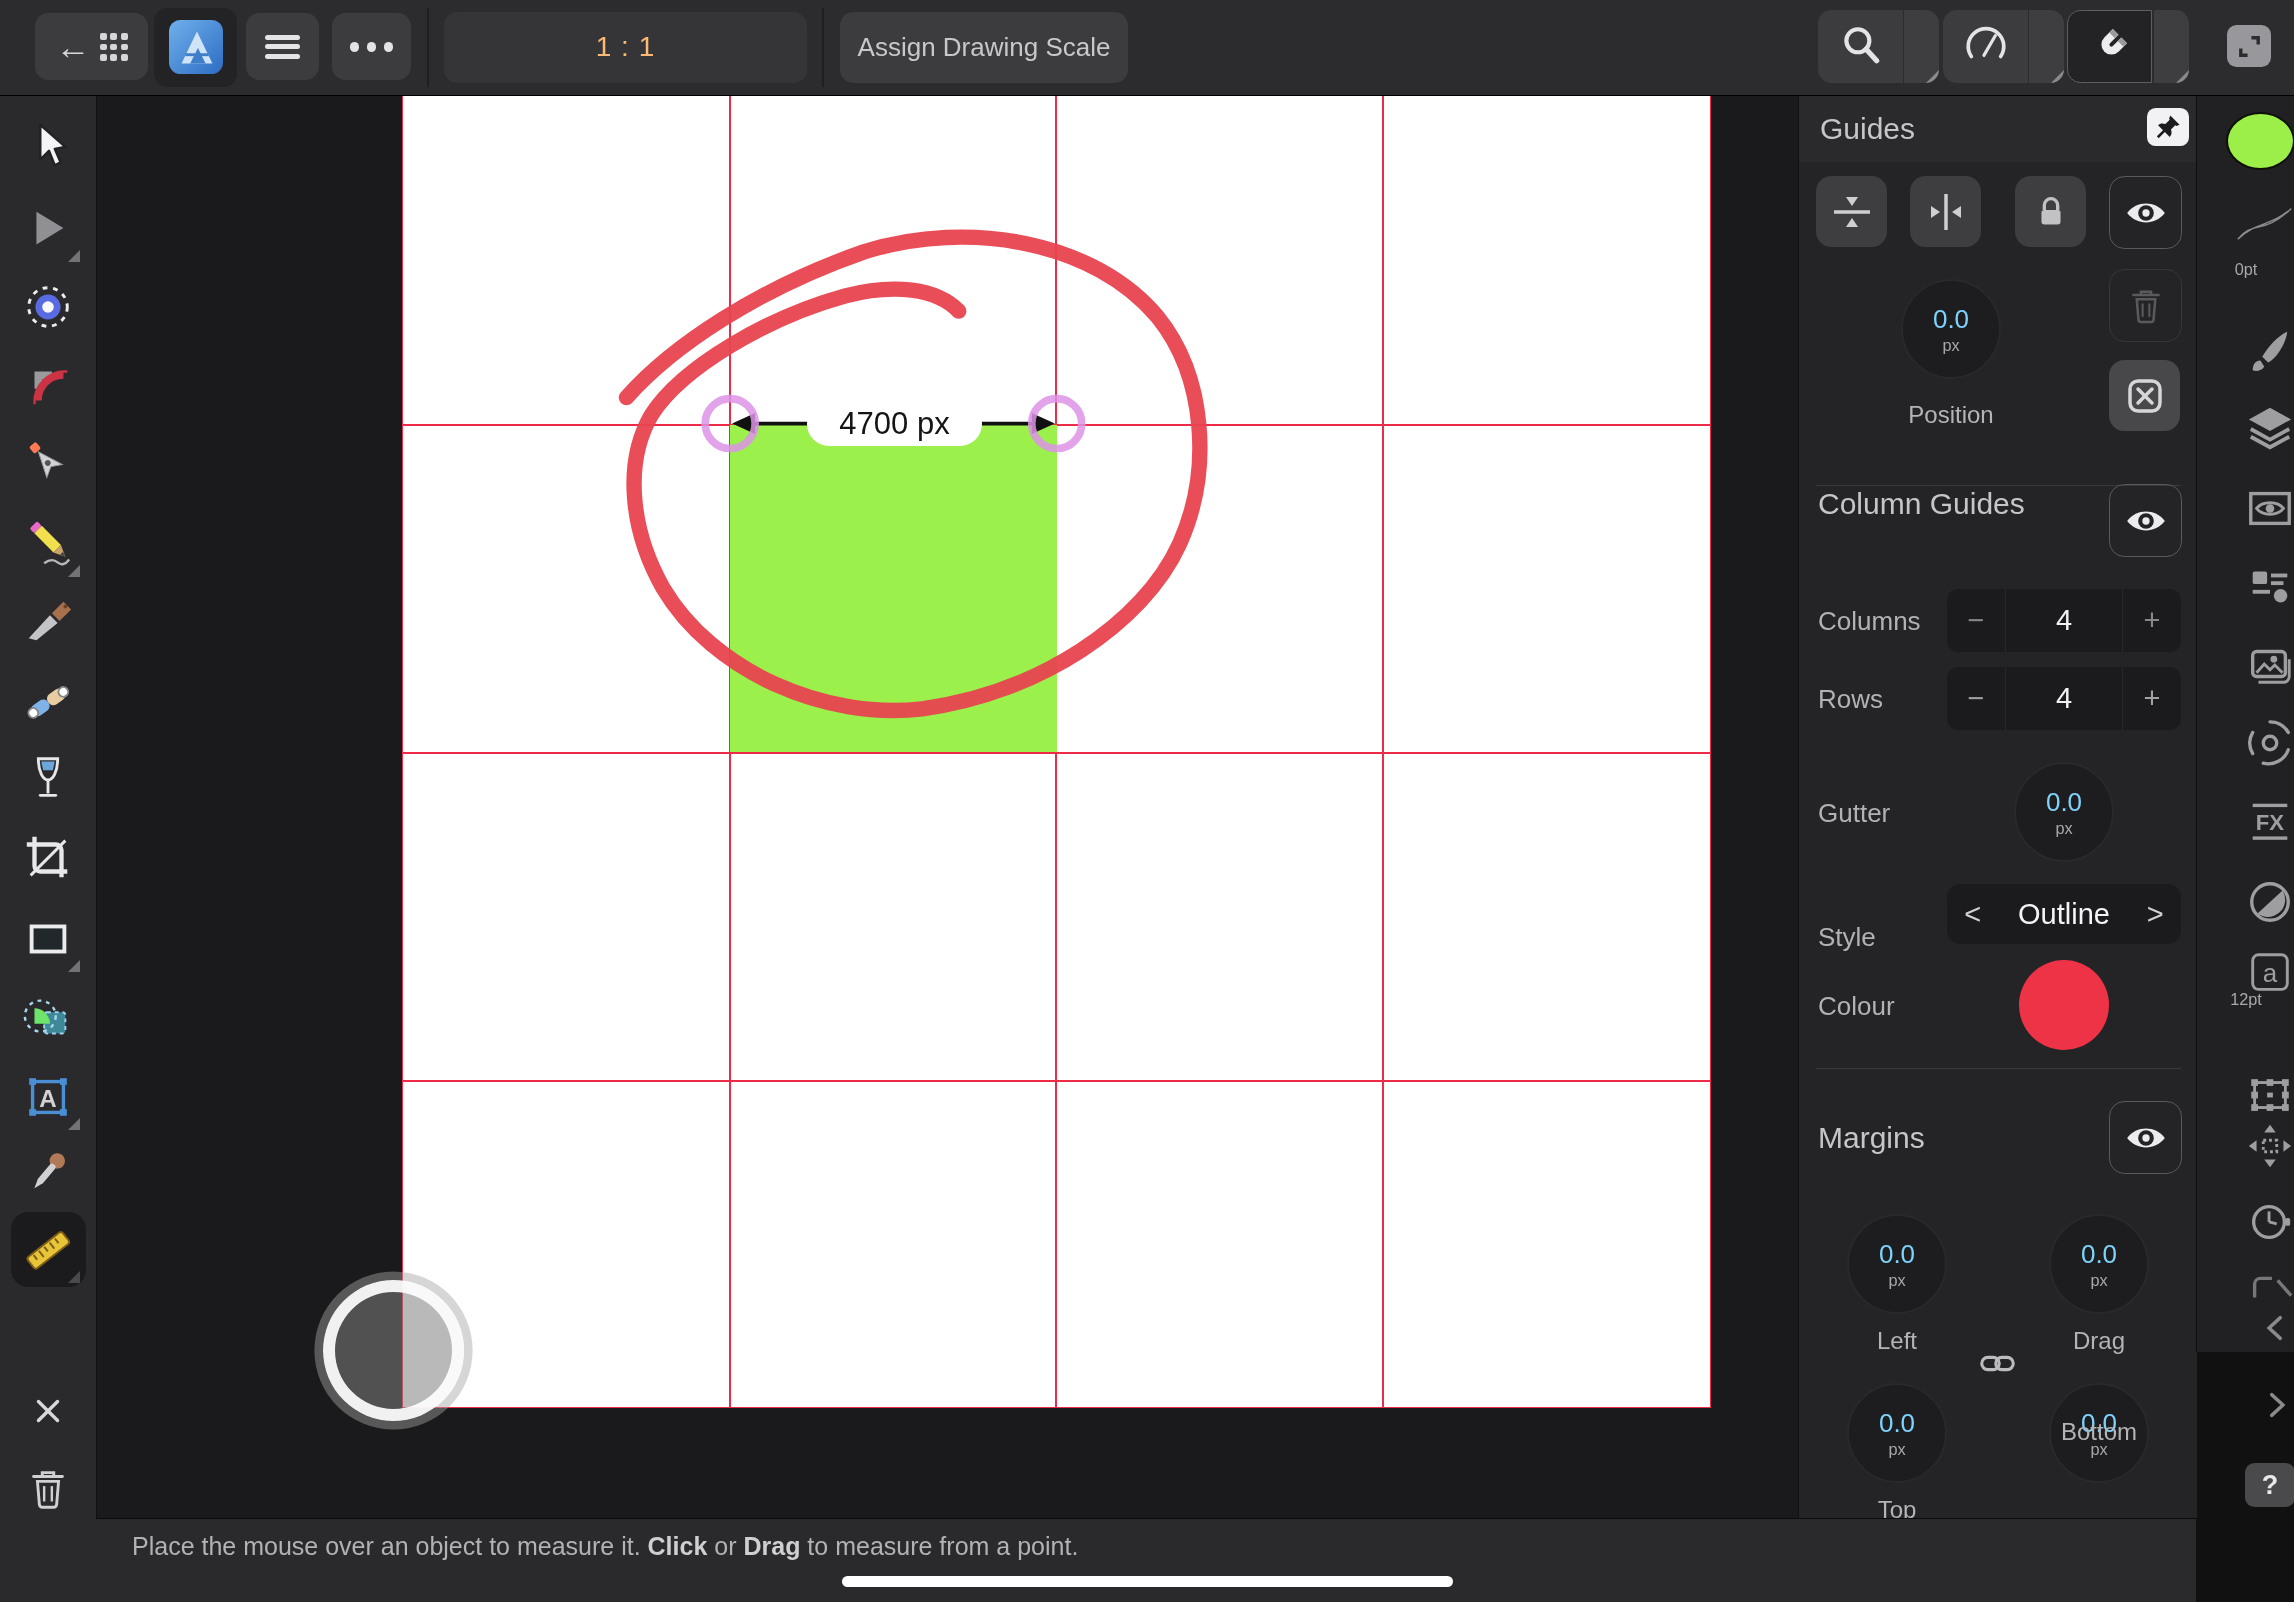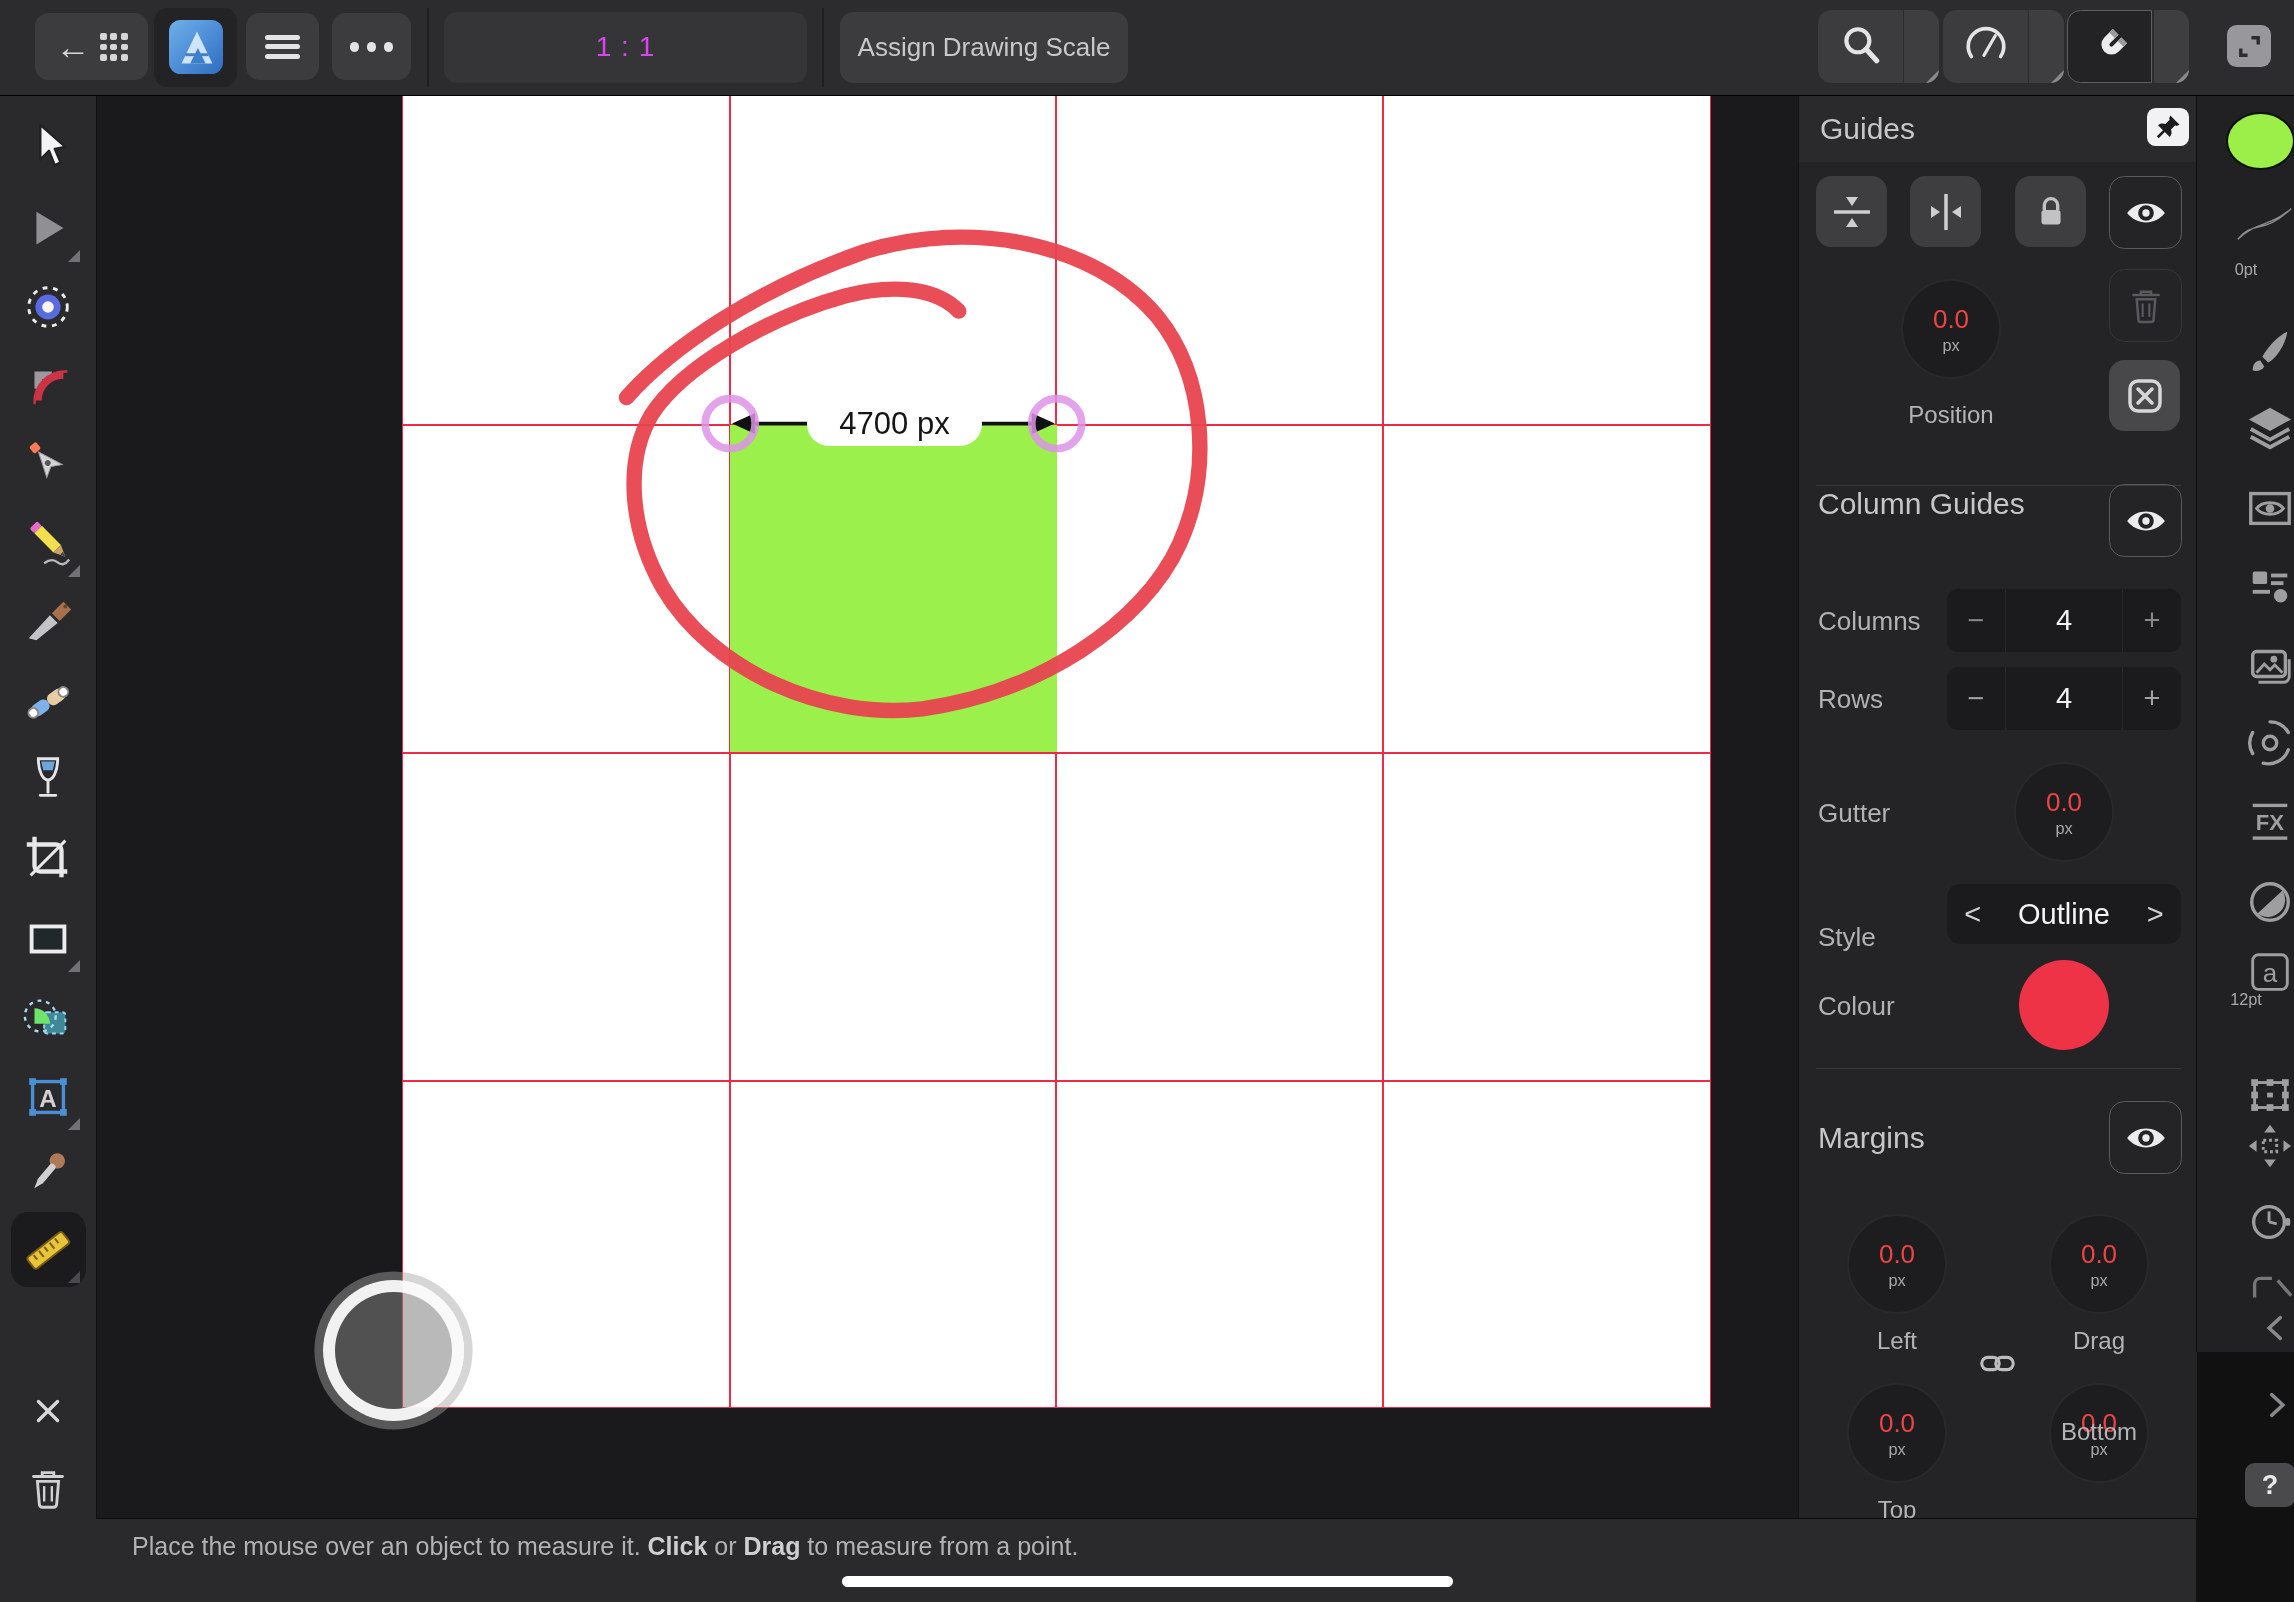--- a/index.html
+++ b/index.html
@@ -3,21 +3,21 @@
 <meta charset="utf-8">
 <style>
   html,body{margin:0;padding:0;background:#111;}
   body{width:2294px;height:1602px;position:relative;overflow:hidden;
        font-family:"Liberation Sans",sans-serif;-webkit-font-smoothing:antialiased;}
   .abs{position:absolute;}
   
   #topbar{left:0;top:0;width:2294px;height:95px;background:#2c2c2e;border-bottom:1px solid #000;z-index:30;}
   .tb-btn{position:absolute;background:#3c3c3e;border-radius:13.4px;display:flex;align-items:center;justify-content:center;color:#d8d8da;}
   .tb-sep{position:absolute;top:7.7px;width:1.9px;height:79px;background:#1f1f21;}
-  .tb-label{font-size:28px;color:#d946ef;letter-spacing:1px;}
+  .tb-label{font-size:28px;color:#fdba74;letter-spacing:1px;}
   .dotgrid{display:grid;grid-template-columns:repeat(3,6.7px);grid-gap:3.8px;margin-left:9.6px;}
   .dotgrid i{width:6.7px;height:6.7px;background:#d6d6d8;border-radius:1.9px;}
   .bars i{display:block;width:35px;height:4.8px;background:#e4e4e6;border-radius:2.9px;margin:4.8px 0;}
   .dots3 i{display:inline-block;width:9.6px;height:9.6px;background:#e4e4e6;border-radius:50%;margin:0 3.8px;}
   .split-sub{position:absolute;background:#3e3e40;border-radius:0 13.4px 13.4px 0;overflow:hidden;}
   .split-sub::after{content:"";position:absolute;right:-1px;bottom:-1px;border-left:15.4px solid transparent;border-bottom:15.4px solid #8a8a8c;}
   
   #tools{left:0;top:95px;width:96px;height:1507px;background:#2a2a2c;border-right:1px solid #101012;z-index:20;}
   .tool{position:absolute;left:10.6px;width:75px;height:75px;display:flex;align-items:center;justify-content:center;}
   .fold{position:absolute;right:5.8px;bottom:3.8px;border-left:12.5px solid transparent;border-bottom:12.5px solid #737377;}
@@ -45,21 +45,21 @@
   #panel .hdr{position:absolute;left:0;top:0;width:398px;height:67px;background:#2a2a2c;}
   .sec-title{position:absolute;font-size:30px;color:#c6c6c8;}
   .plabel{position:absolute;left:19px;font-size:26px;color:#b2b2b4;}
   .pbtn{position:absolute;width:71px;height:71px;border-radius:15.4px;display:flex;align-items:center;justify-content:center;}
   .pbtn.fill{background:#3e3e40;}
   .pbtn.outline{border:1.9px solid #5a5a5c;}
   .pbtn.dim{border:1.9px solid #37373a;}
   .pbtn.lite{background:#48484b;}
   .dial{position:absolute;width:100px;height:100px;border-radius:50%;background:#1d1d1f;border:2.9px solid #29292b;
       display:flex;flex-direction:column;align-items:center;justify-content:center;box-sizing:border-box;}
-  .dial .v{font-size:26px;color:#ef4444;}
+  .dial .v{font-size:26px;color:#7dd3fc;}
   .dial .u{font-size:16.3px;color:#a8a8aa;margin-top:1px;}
   .dial-label{position:absolute;font-size:24px;color:#b4b4b6;text-align:center;width:154px;}
   .stepper{position:absolute;left:148px;width:234px;height:63px;background:#1b1b1d;border-radius:11.5px;display:flex;align-items:center;}
   .stepper .sgn{width:58px;text-align:center;font-size:29px;color:#88888a;}
   .stepper .val{flex:1;text-align:center;font-size:29px;color:#f2f2f4;border-left:1px solid #28282a;border-right:1px solid #28282a;line-height:63px;height:63px;}
   .divider{position:absolute;left:17.3px;width:365px;height:1px;background:#39393b;}
   .stylepill{position:absolute;left:148px;width:234px;height:60px;background:#1b1b1d;border-radius:13.4px;
       display:flex;align-items:center;justify-content:space-between;padding:0 17.3px;box-sizing:border-box;}
   .stylepill .ch{font-size:29px;color:#d0d0d2;}
   .stylepill .tx{font-size:29px;color:#f4f4f6;}

